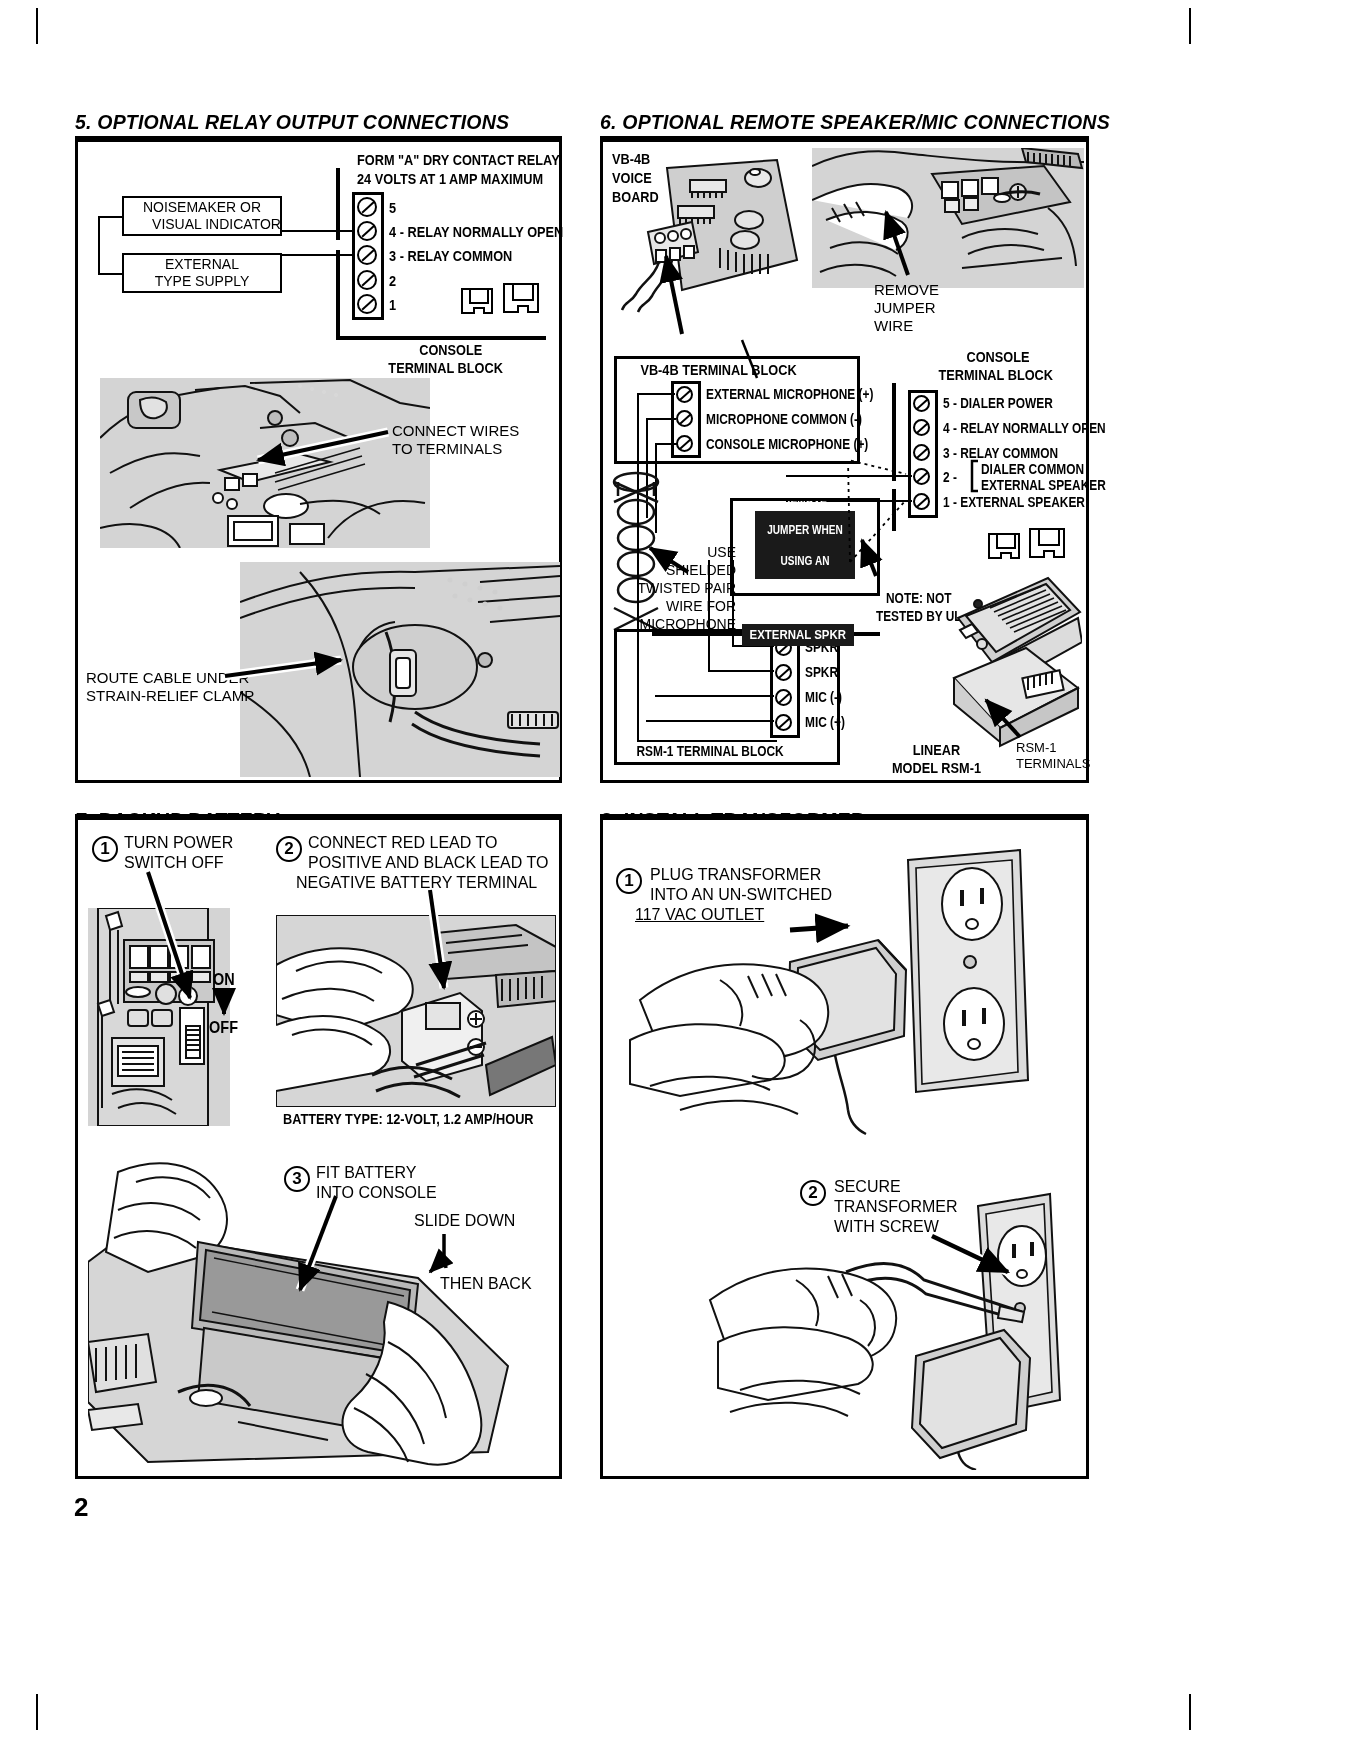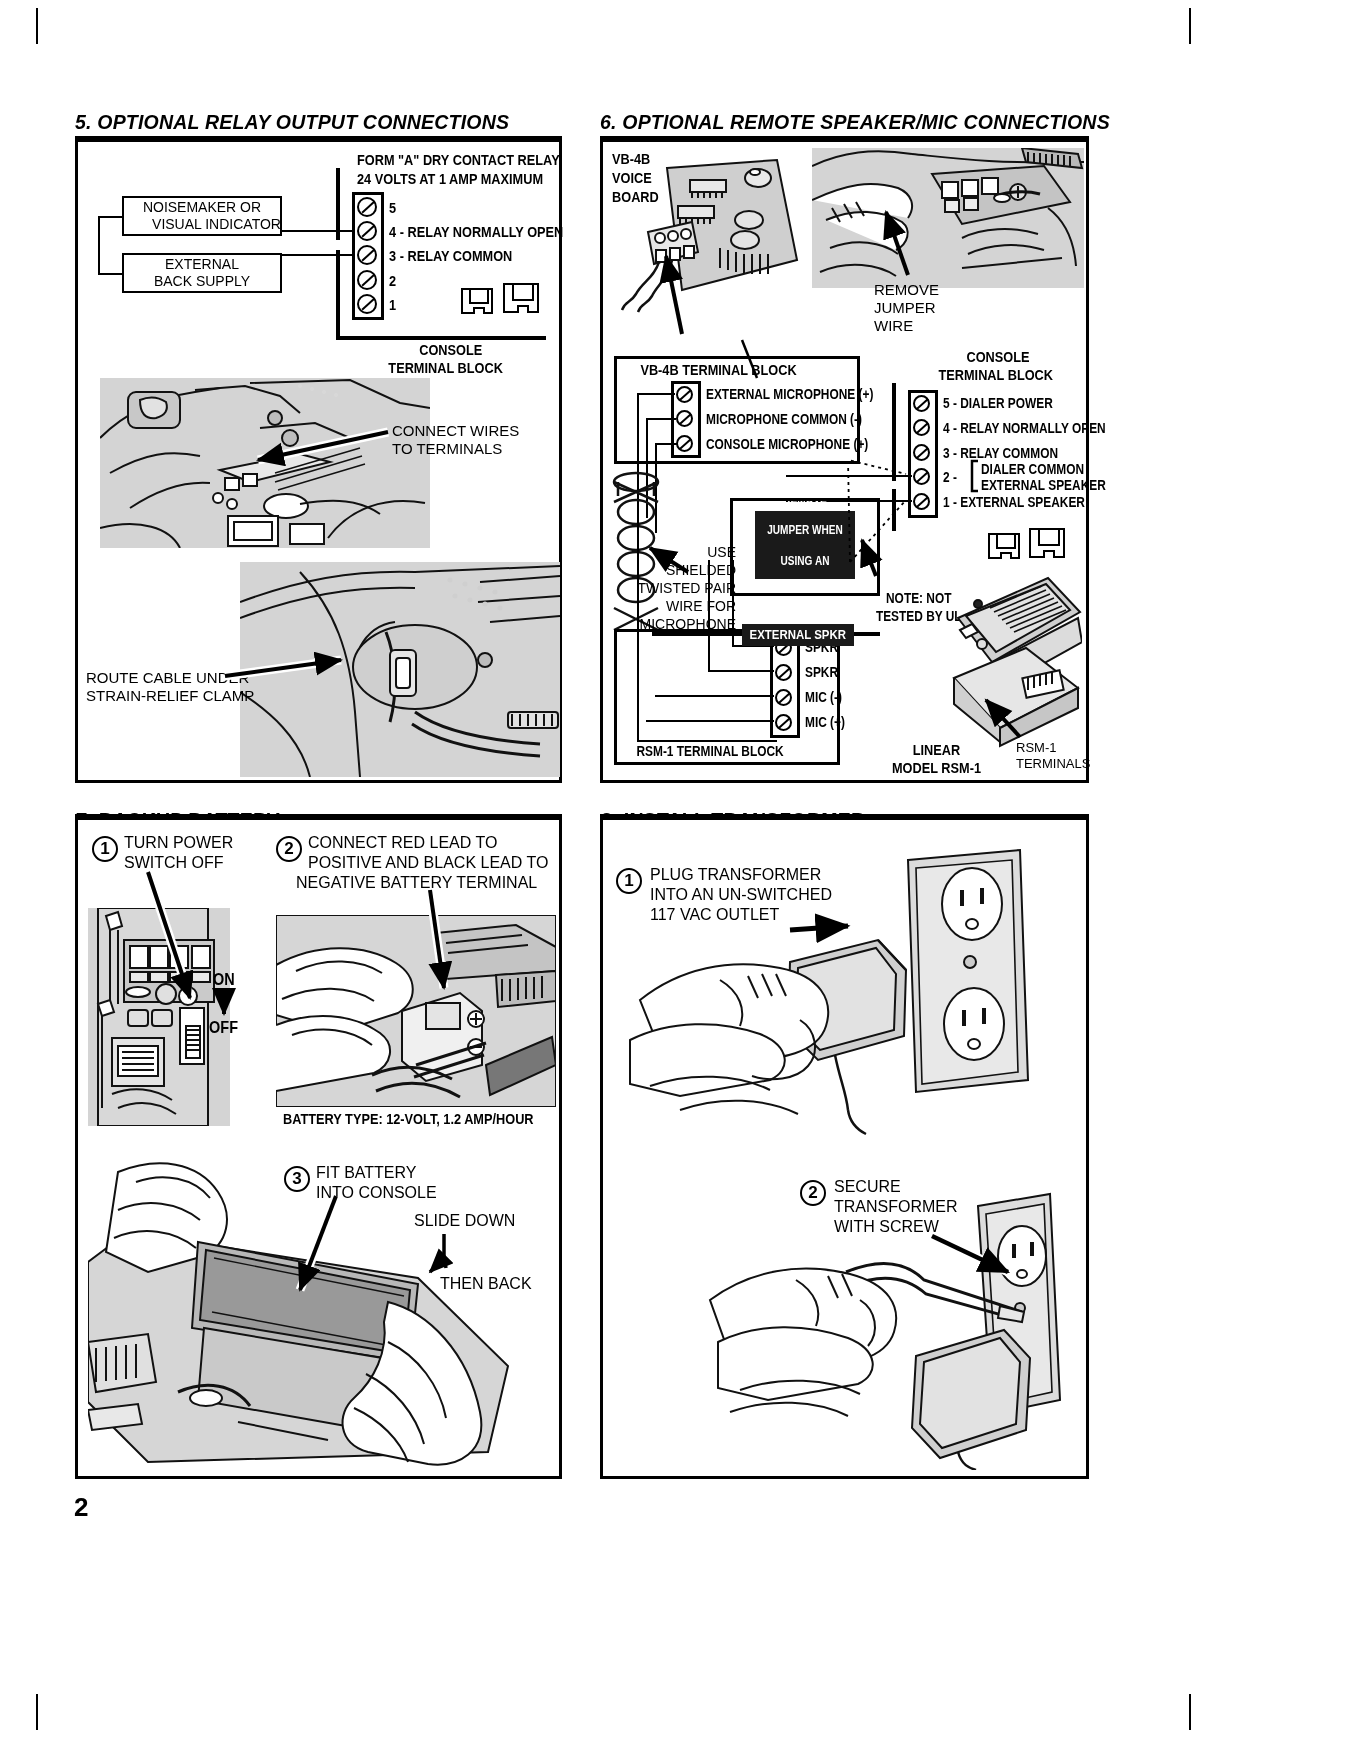--- a/index.html
+++ b/index.html
@@ -106,21 +106,21 @@
 
   <div class="t cond" style="left:357px;top:151px;font-size:15px;">FORM "A" DRY CONTACT RELAY</div>
   <div class="t cond" style="left:357px;top:170px;font-size:15px;">24 VOLTS AT 1 AMP MAXIMUM</div>
 
   <div class="box" style="left:122px;top:196px;width:160px;height:40px;"></div>
   <div class="t reg ctr" style="left:122px;top:200px;width:160px;font-size:14px;">NOISEMAKER OR</div>
   <div class="t reg ctr" style="left:122px;top:217px;width:189px;font-size:14px;">VISUAL INDICATOR</div>
 
   <div class="box" style="left:122px;top:253px;width:160px;height:40px;"></div>
   <div class="t reg ctr" style="left:122px;top:257px;width:160px;font-size:14px;">EXTERNAL</div>
-  <div class="t reg ctr" style="left:122px;top:274px;width:160px;font-size:14px;">BACK SUPPLY</div>
+  <div class="t reg ctr" style="left:122px;top:274px;width:160px;font-size:14px;">TYPE SUPPLY</div>
 
   <div class="ln" style="left:98px;top:216px;width:2px;height:58px;"></div>
   <div class="ln" style="left:98px;top:216px;width:25px;height:2px;"></div>
   <div class="ln" style="left:98px;top:273px;width:25px;height:2px;"></div>
 
   <div class="ln" style="left:282px;top:230px;width:73px;height:2px;"></div>
   <div class="ln" style="left:282px;top:254px;width:73px;height:2px;"></div>
 
   <div class="thickv" style="left:336px;top:168px;height:72px;"></div>
   <div class="thickv" style="left:336px;top:250px;height:90px;"></div>
@@ -615,21 +615,21 @@
   <div class="sec-head" style="left:600px;top:808px;">8. INSTALL TRANSFORMER</div>
   <div class="sec-rule" style="left:600px;top:814px;width:489px;"></div>
 
   <div class="panel" style="left:600px;top:817px;width:489px;height:662px;"></div>
 
   <div class="stepnum" style="left:616px;top:868px;width:26px;height:26px;">
     <span>1</span>
   </div>
   <div class="t reg" style="left:650px;top:866px;font-size:16px;">PLUG TRANSFORMER</div>
   <div class="t reg" style="left:650px;top:886px;font-size:16px;">INTO AN UN-SWITCHED</div>
-  <div class="t reg" style="left:650px;top:906px;font-size:16px;">117 VAC OUTLET</div>
+  <div class="t reg" style="left:635px;top:906px;font-size:16px;text-decoration:underline;">117 VAC OUTLET</div>
 
   <div class="photo" style="left:620px;top:840px;width:450px;height:300px;background:transparent;">
     <svg viewBox="0 0 450 300" preserveAspectRatio="none">
       <g stroke="#111" stroke-width="2" fill="none">
 
         <path d="M288,20 L400,10 L408,240 L296,252 Z" fill="#dcdcdc"></path>
         <path d="M296,28 L392,20 L398,232 L302,244 Z" fill="#e8e8e8" stroke-width="1.6"></path>
         <ellipse cx="352" cy="64" rx="30" ry="36" fill="#fff"></ellipse>
         <path d="M342,50 l0,16 M362,48 l0,16" stroke-width="4"></path>
         <ellipse cx="352" cy="84" rx="6" ry="5" fill="#fff"></ellipse>

